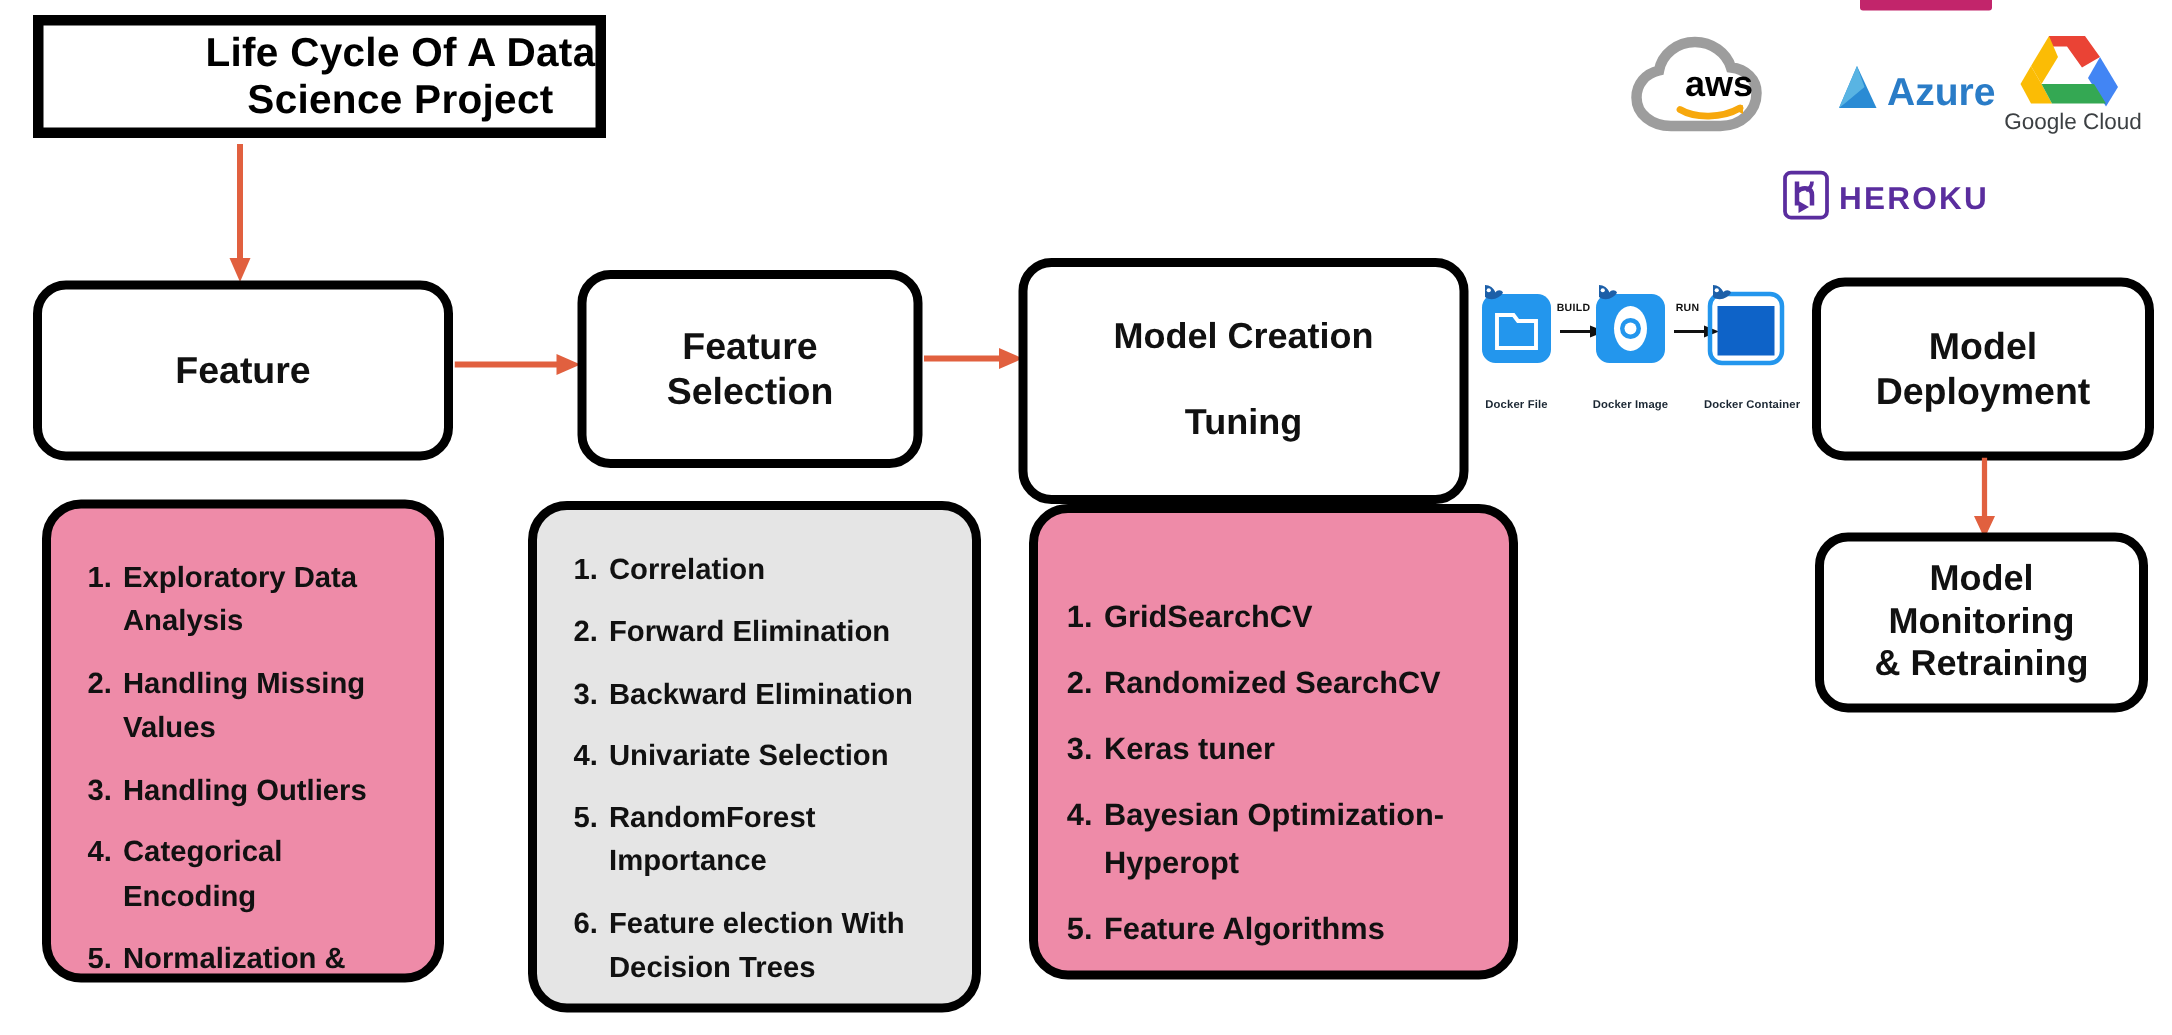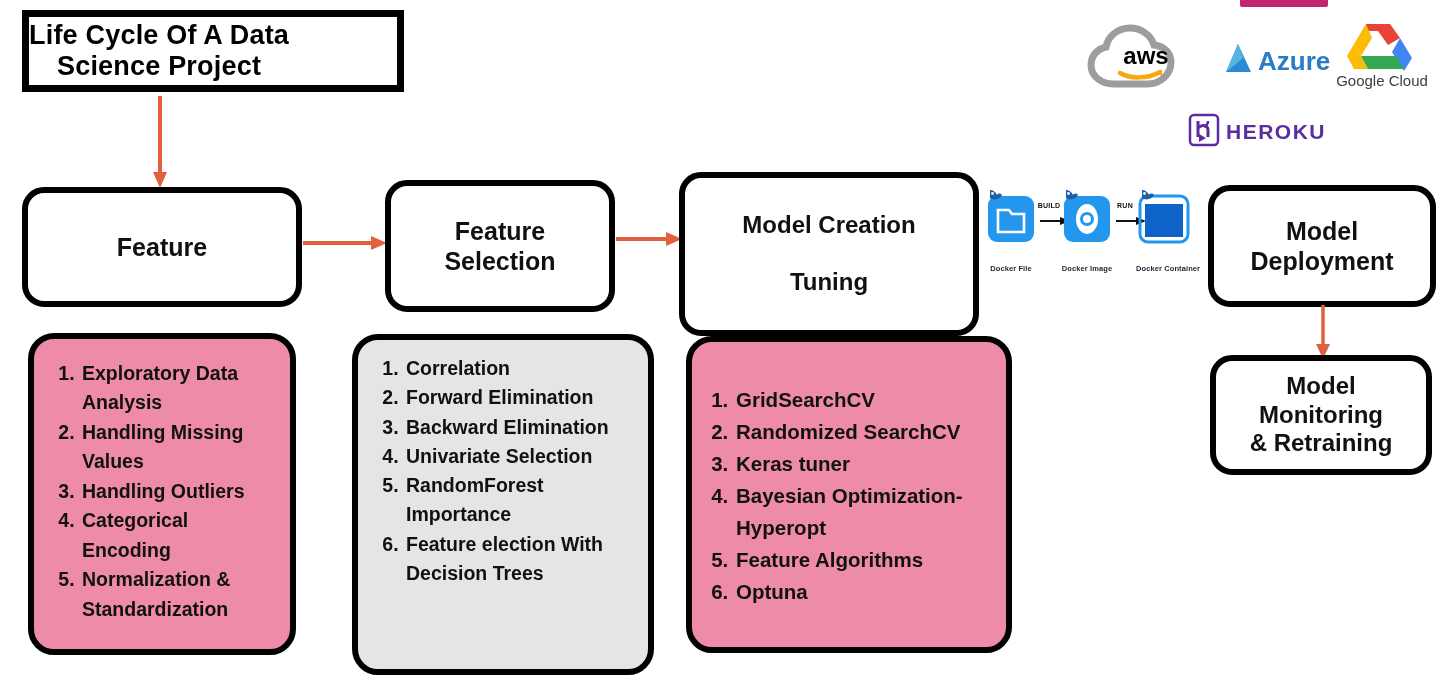--- a/index.html
+++ b/index.html
@@ -6,21 +6,21 @@
   body{
     font-family:"Liberation Sans","DejaVu Sans",sans-serif;
     width:1448px;height:690px;position:relative;overflow:hidden;
   }
   .stage{position:absolute;}
 
   
   #title-box{
     left:22px;top:10px;width:382px;height:82px;
     border:7px solid #000;background:#fff;
-    display:flex;align-items:center;justify-content:flex-start;
+    display:flex;align-items:center;justify-content:flex-end;
     text-align:center;box-sizing:border-box;
   }
   #title-box .t{
     font-size:27px;font-weight:bold;color:#000;line-height:1.15;letter-spacing:.2px;
   }
 
   
   .pbox{
     border:6px solid #000;background:#fff;border-radius:22px;
     display:flex;align-items:center;justify-content:center;
@@ -39,21 +39,21 @@
   
   .plist{
     border:6px solid #000;border-radius:26px;
     box-sizing:border-box;overflow:hidden;
   }
   .plist ol{
     margin:0;padding:0 8px 0 46px;list-style:decimal;
   }
   .plist li{
     font-size:19.5px;font-weight:bold;color:#111;
-    line-height:1.51;padding-left:2px;
+    line-height:1.51;padding-left:2px;margin-top:12px;
   }
   #list-fe{left:28px;top:333px;width:268px;height:322px;padding-top:20px;}
   #list-fs{left:352px;top:334px;width:302px;height:341px;padding-top:14px;}
   #list-mc{left:686px;top:336px;width:326px;height:317px;padding-top:42px;}
   #list-mc ol{padding-left:42px;}
   #list-mc li{font-size:20.5px;line-height:1.56;}
   #list-fs li{line-height:1.50;}
 
   
   .arrow{position:absolute;}

